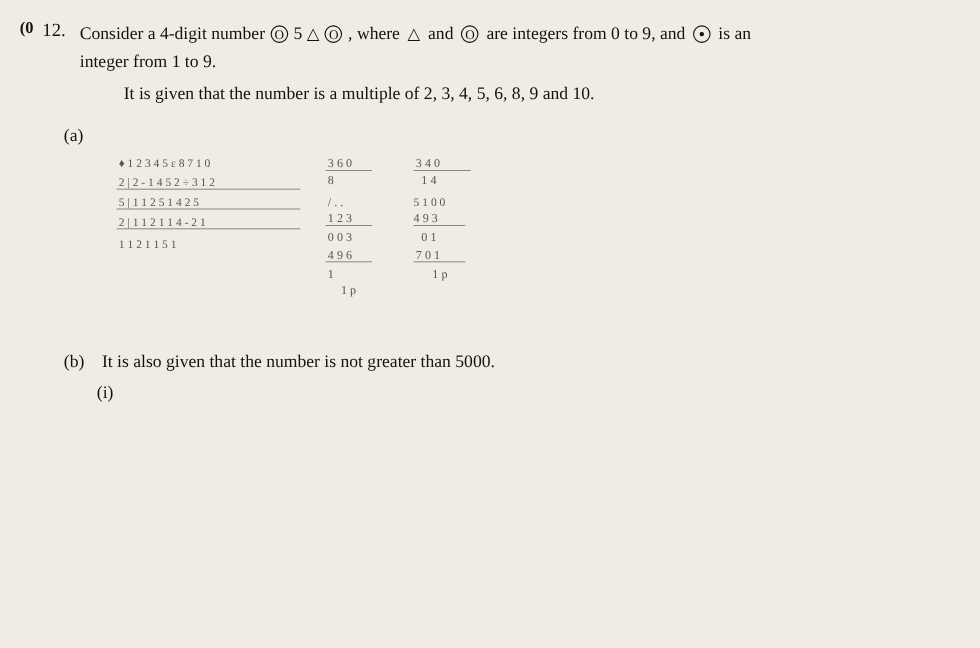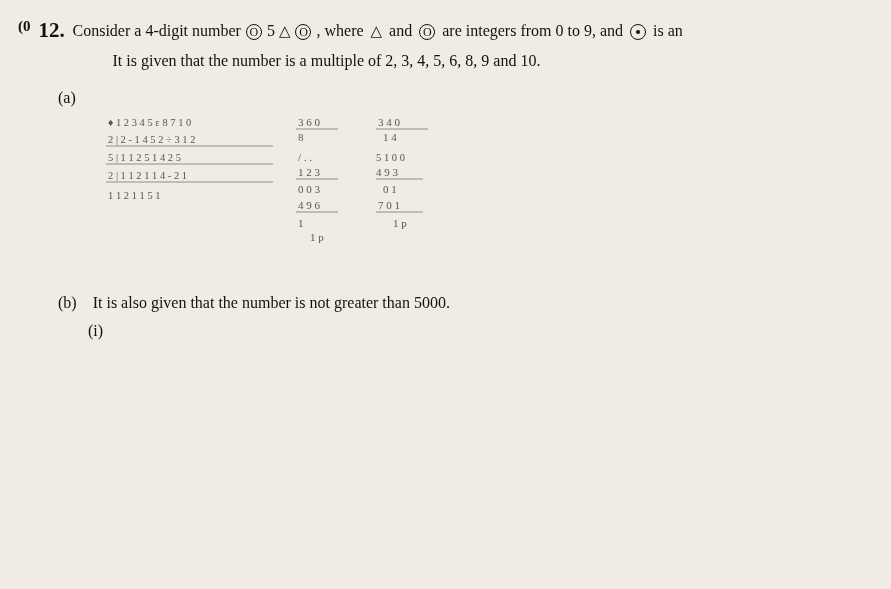--- a/index.html
+++ b/index.html
@@ -63,39 +63,40 @@
       margin: 4px 0 8px 80px;
     }
   </style>
 </head>
 <body>
 
 <div style="padding: 8px 15px 15px 8px;">
 
   <div class="question-header">
     <span style="font-size:15px; font-weight:bold; margin-right:2px;">(0</span>
-    <span style="font-size:21px; font-weight:bold; min-width:28px;">12.</span>
+    <span style="font-size:17px; font-weight:normal; min-width:28px;">12.</span>
     <div style="font-size:16px; line-height:1.6;">
       <p>
         <span>Consider a 4-digit number</span>
         
         <span class="circle-symbol">O</span>
         <span>5</span>
         
         <span style="font-size:15px;">△</span>
         
         <span class="circle-symbol">O</span>
         <span>, where</span>
         <span style="font-size:15px; margin: 0 3px;">△</span>
         <span>and</span>
         <span class="circle-symbol" style="margin:0 3px;">O</span>
         <span>are integers from 0 to 9, and</span>
         <span class="circle-dot" style="margin:0 3px;"></span>
         <span>is an</span>
       </p>
+      <p style="margin-left:0;">integer from 1 to 9.</p>
       <p style="margin-top:4px;margin-left:40px;">It is given that the number is a multiple of 2, 3, 4, 5, 6, 8, 9 and 10.</p>
     </div>
   </div>
 
   <div style="margin-top: 16px;">
     <div class="indent1" style="display:flex; gap:16px; font-size:16px;">
       <span>(a)</span>
     </div>
 
     <div class="scratch-work">

